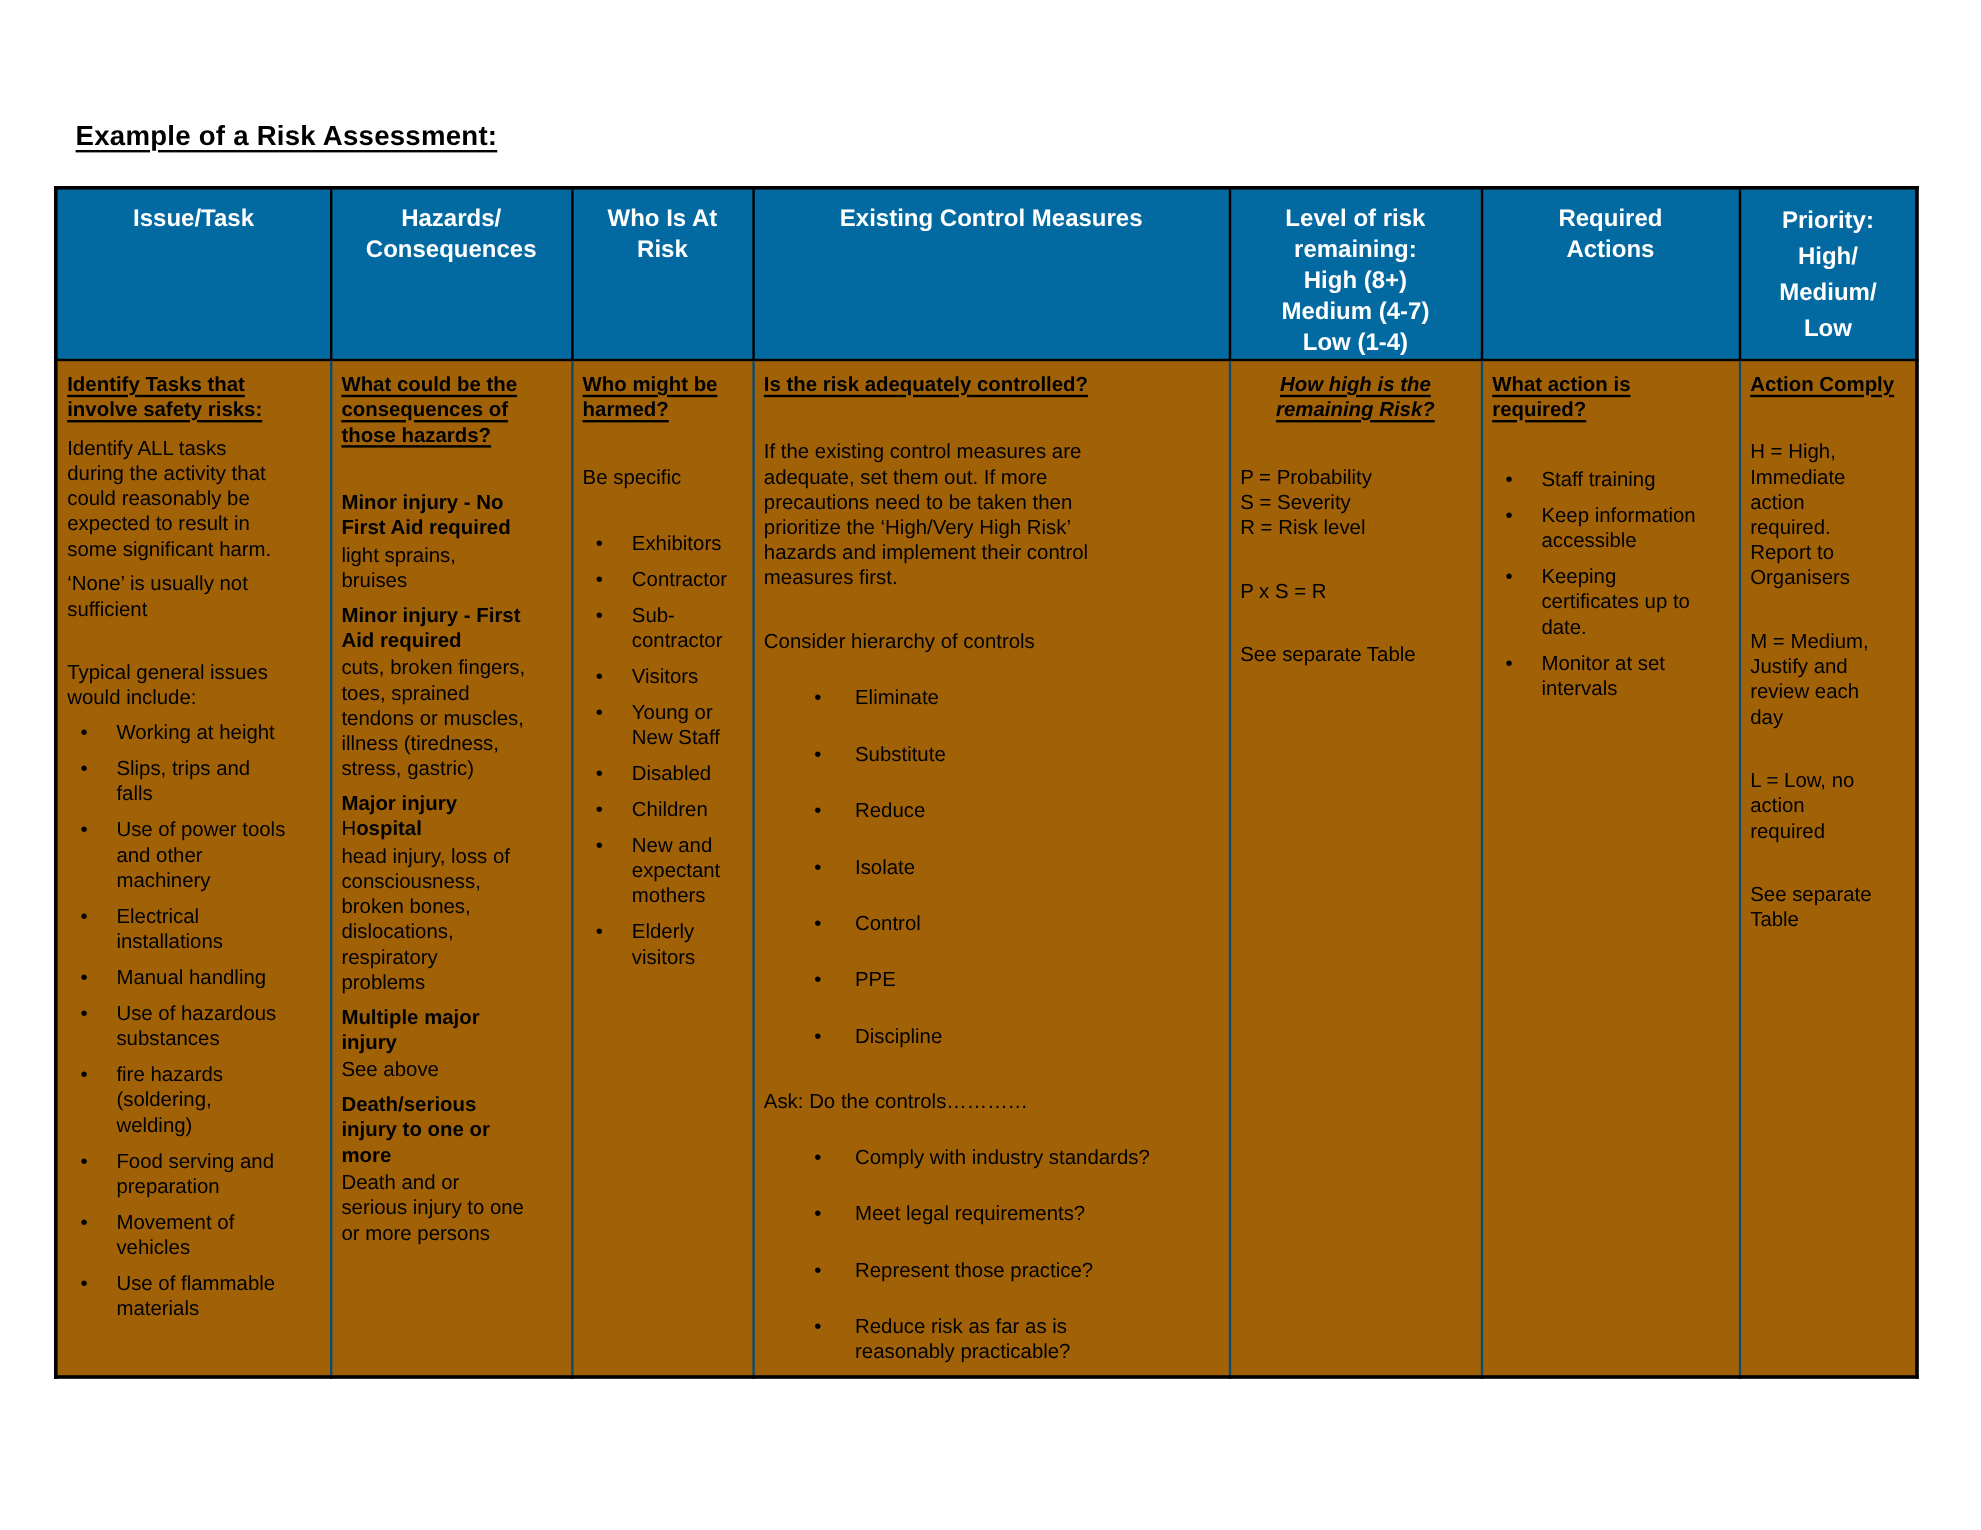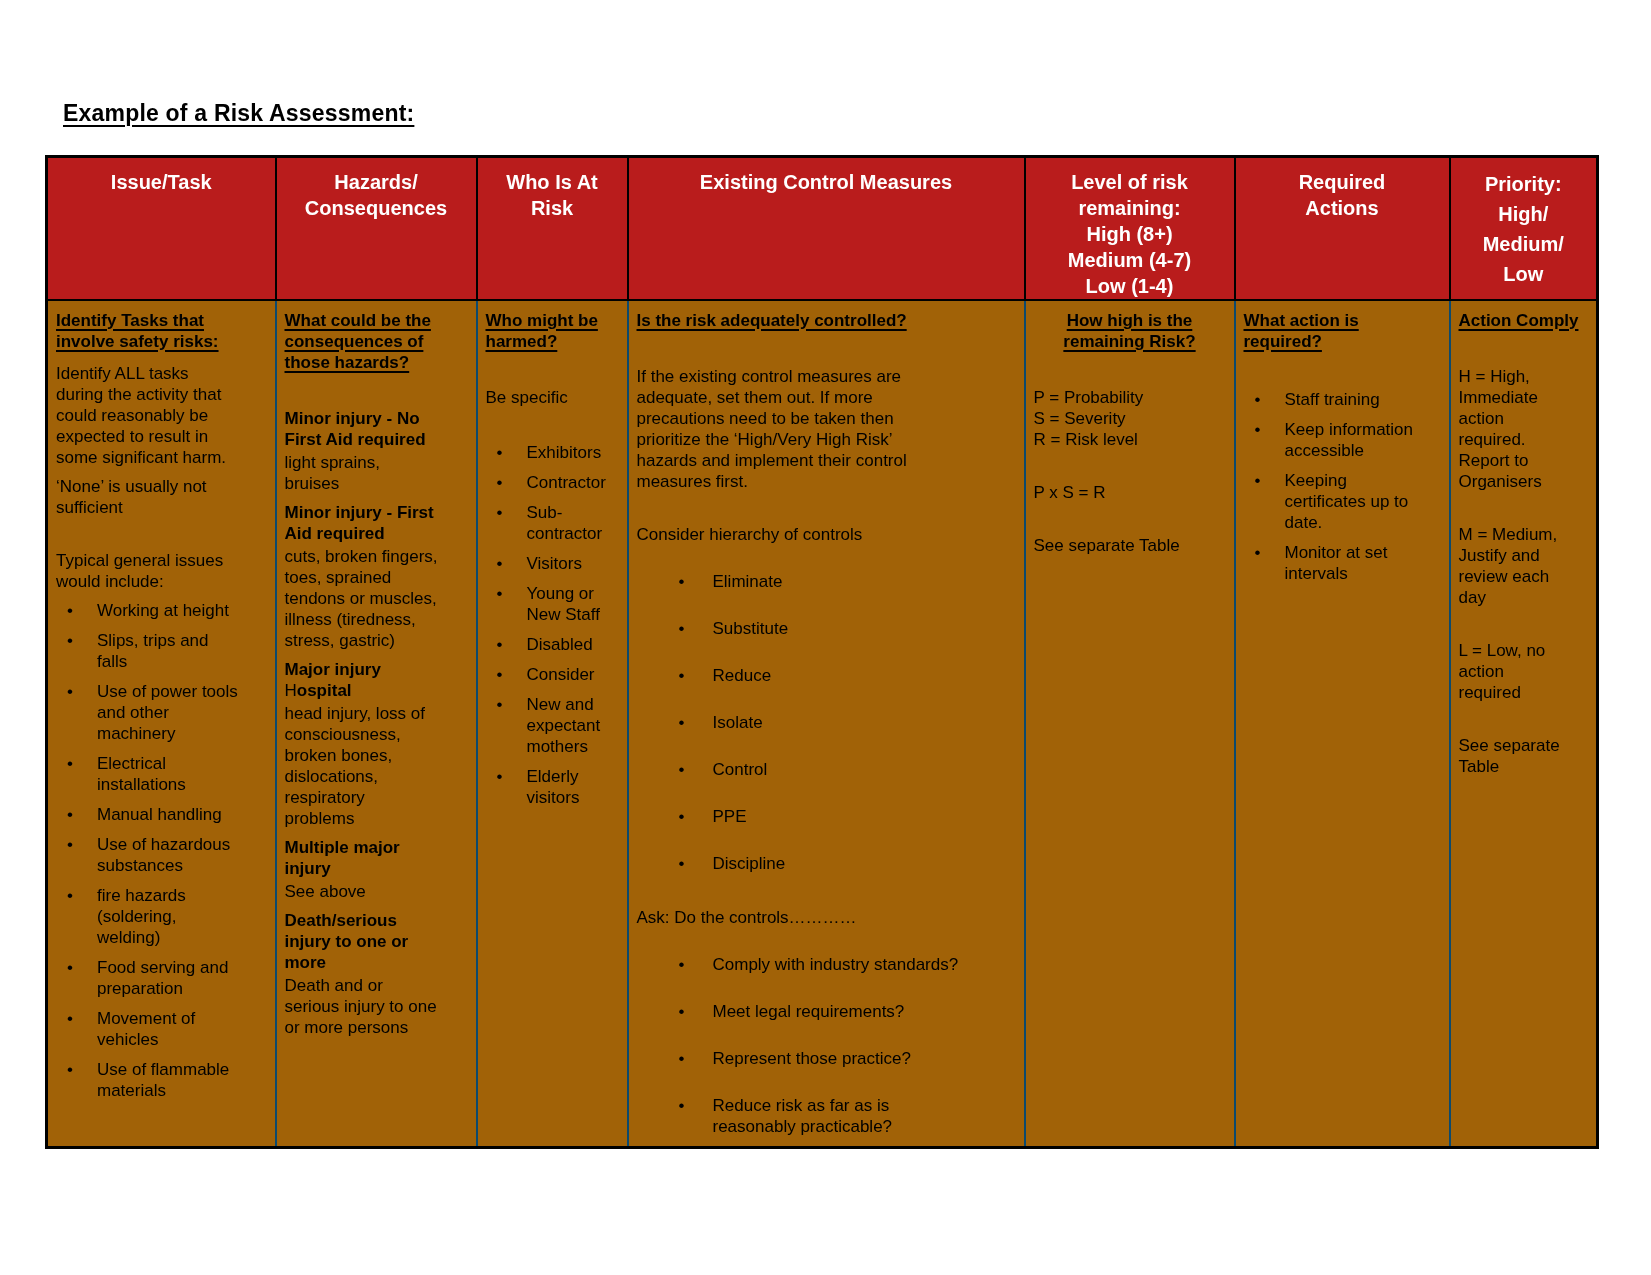--- a/index.html
+++ b/index.html
@@ -24,21 +24,21 @@
   }
   table.risk-table {
     position: absolute;
     left: 45px; top: 155px;
     width: 1551px;
     border-collapse: collapse;
     table-layout: fixed;
     border: 3px solid #000;
   }
   .risk-table th {
-    background: #b91c1c;
+    background: #0369a1;
     color: #ffffff;
     font-size: 20px;
     font-weight: 700;
     line-height: 26px;
     text-align: center;
     vertical-align: top;
     padding: 11px 4px 0 4px;
     border: 2px solid #000;
     height: 142px;
   }
@@ -71,21 +71,21 @@
     padding-right: 4px;
     margin-bottom: 9px;
   }
   ul.bullets li::before {
     content: "\2022";
     position: absolute;
     left: 11px; top: 0;
   }
   td.col-existing-control-measures ul.bullets li { padding-left: 76px; margin-top: 26px; }
   td.col-existing-control-measures ul.bullets li::before { left: 42px; }
-  td.col-level-of-risk .blk.heading { text-align: center; }
+  td.col-level-of-risk .blk.heading { text-align: center; font-style: italic; }
 </style>
 </head>
 <body>
 
 <div>
   <h1 class="page-title">Example of a Risk Assessment:</h1>
 
   <table class="risk-table">
     <colgroup id="cols">
         <col style="width: 229px;">
@@ -147,21 +147,21 @@
             <div class="gap"></div>
             <div class="blk para">Be specific</div>
             <div class="gap"></div>
             <ul class="bullets">
               <li>Exhibitors</li>
               <li>Contractor</li>
               <li>Sub-<br>contractor</li>
               <li>Visitors</li>
               <li>Young or<br>New Staff</li>
               <li>Disabled</li>
-              <li>Consider</li>
+              <li>Children</li>
               <li>New and<br>expectant<br>mothers</li>
               <li>Elderly<br>visitors</li>
             </ul>
           </td>
           <td class="col-existing-control-measures">
             <div class="blk heading">Is the risk adequately controlled?</div>
             <div class="gap"></div>
             <div class="blk para">If the existing control measures are<br>adequate, set them out. If more<br>precautions need to be taken then<br>prioritize the ‘High/Very High Risk’<br>hazards and implement their control<br>measures first.</div>
             <div class="gap"></div>
             <div class="blk para">Consider hierarchy of controls</div>

